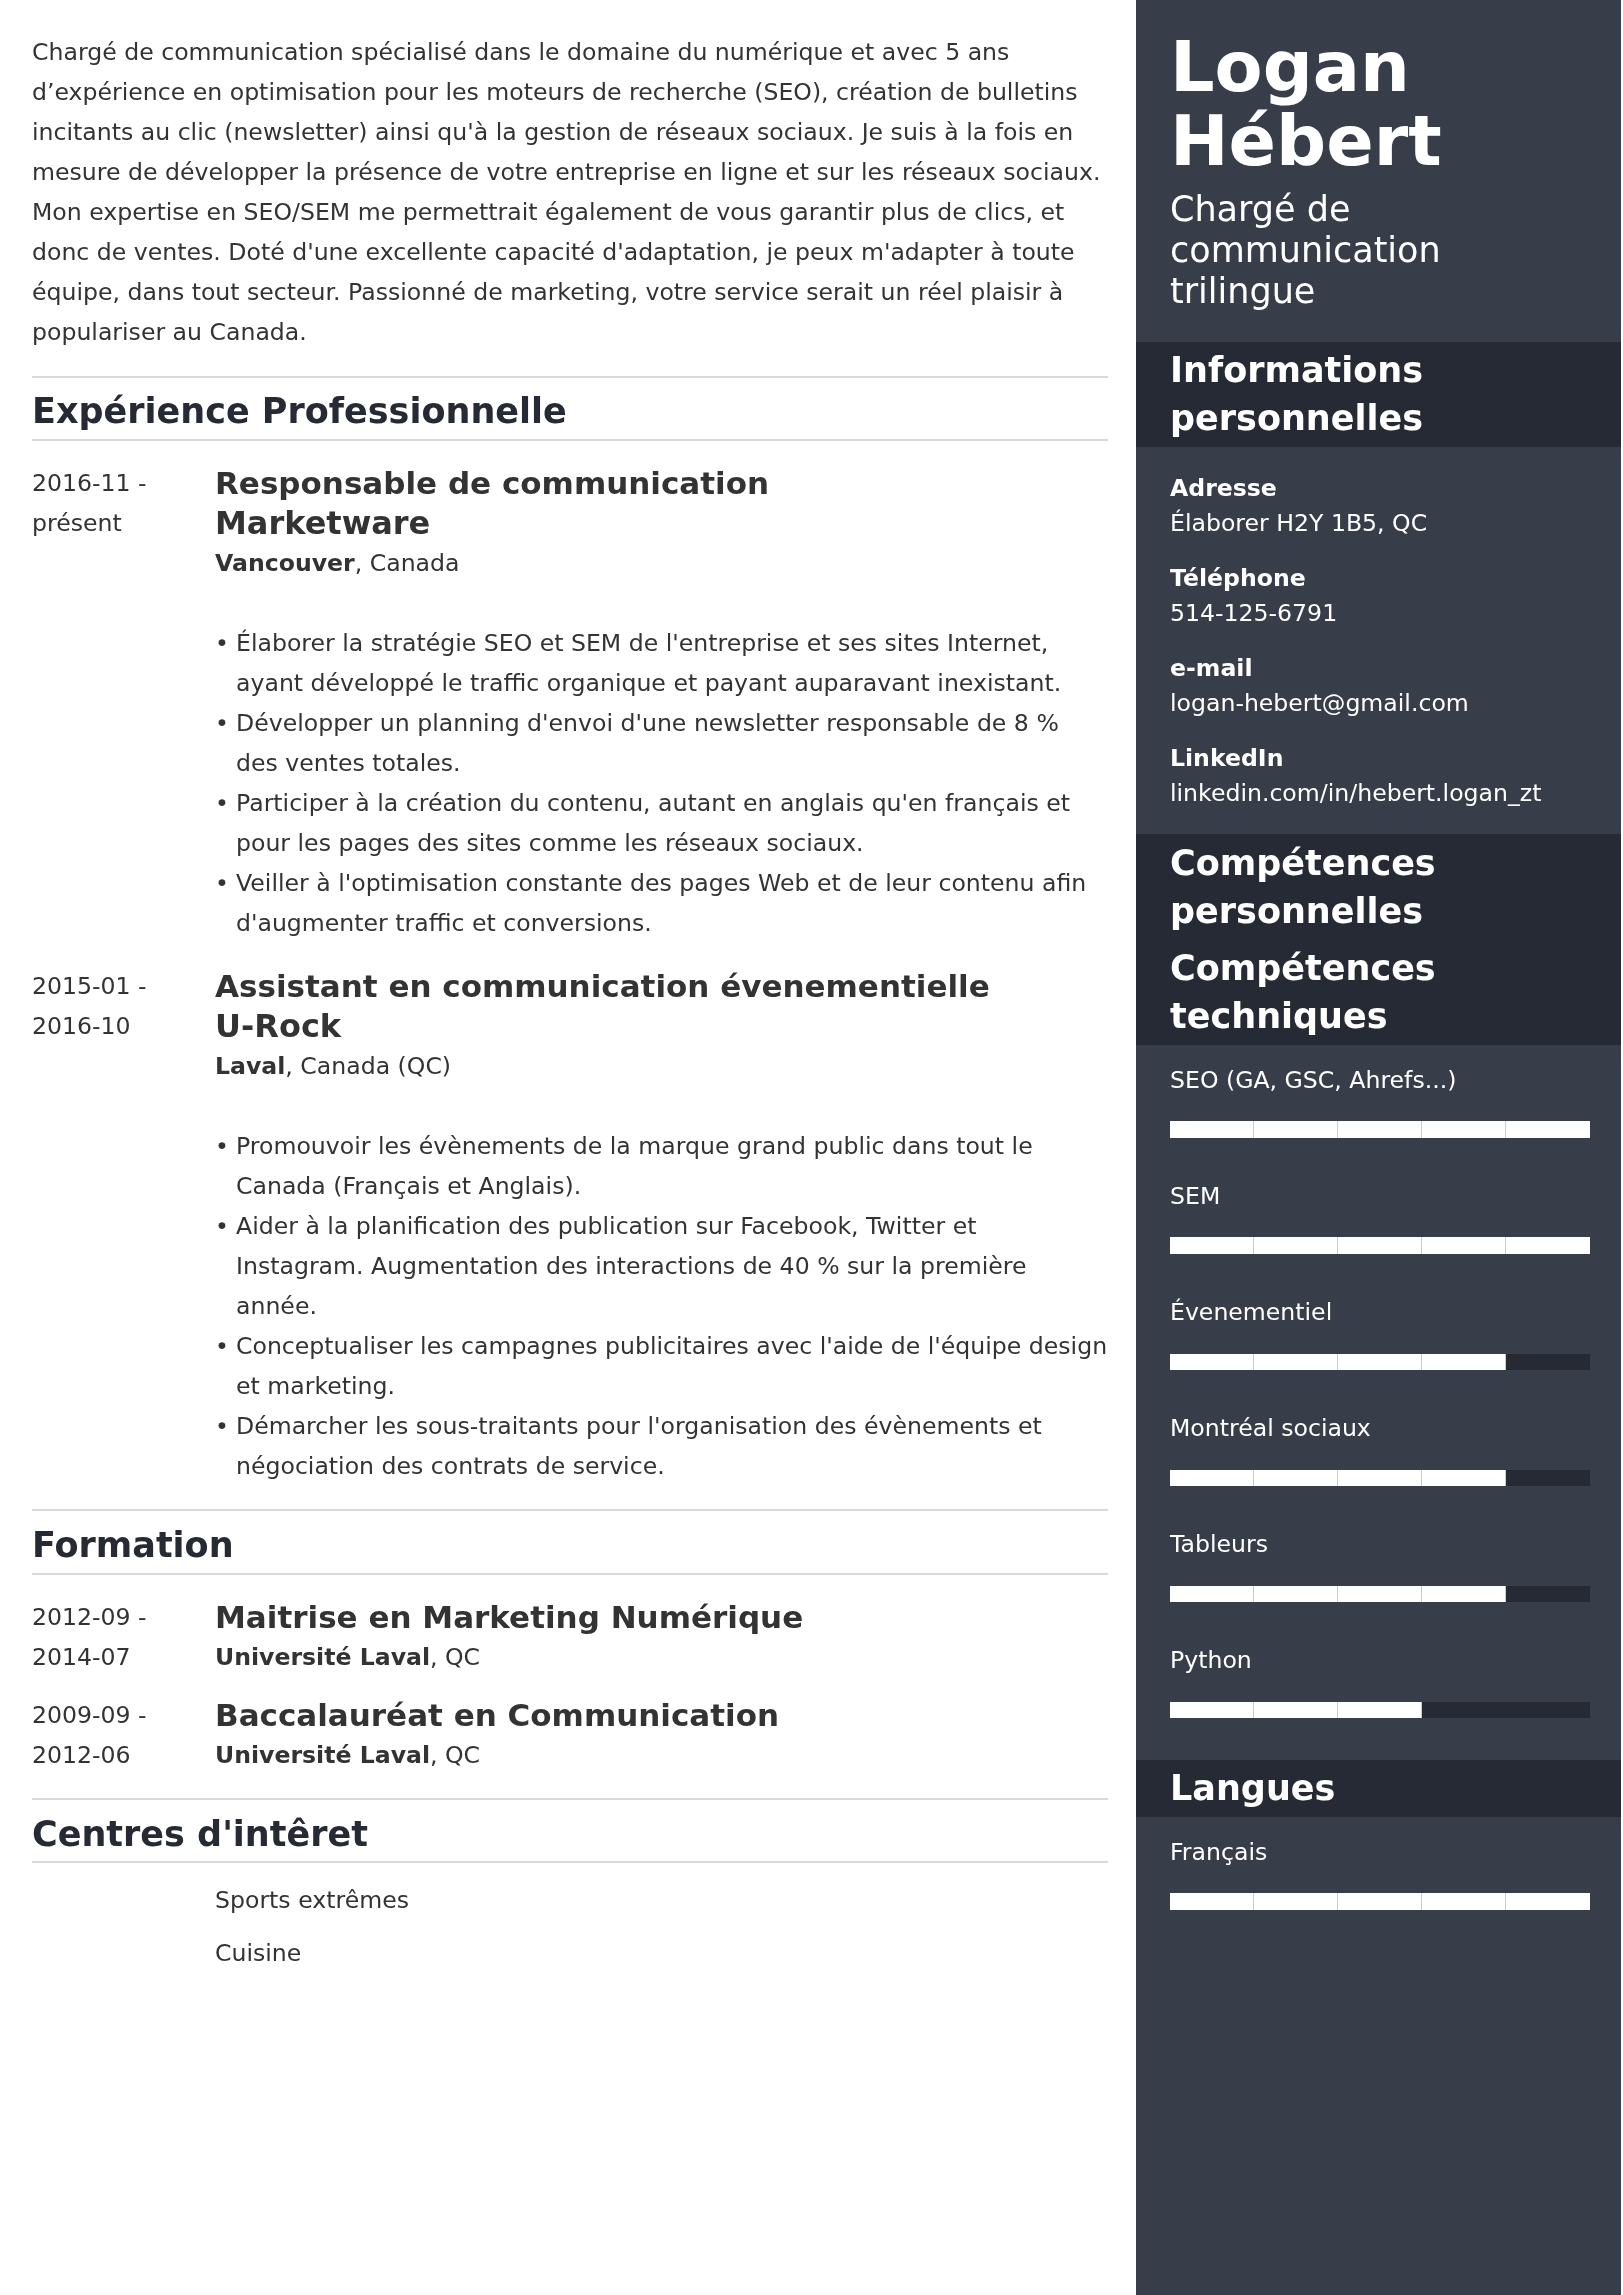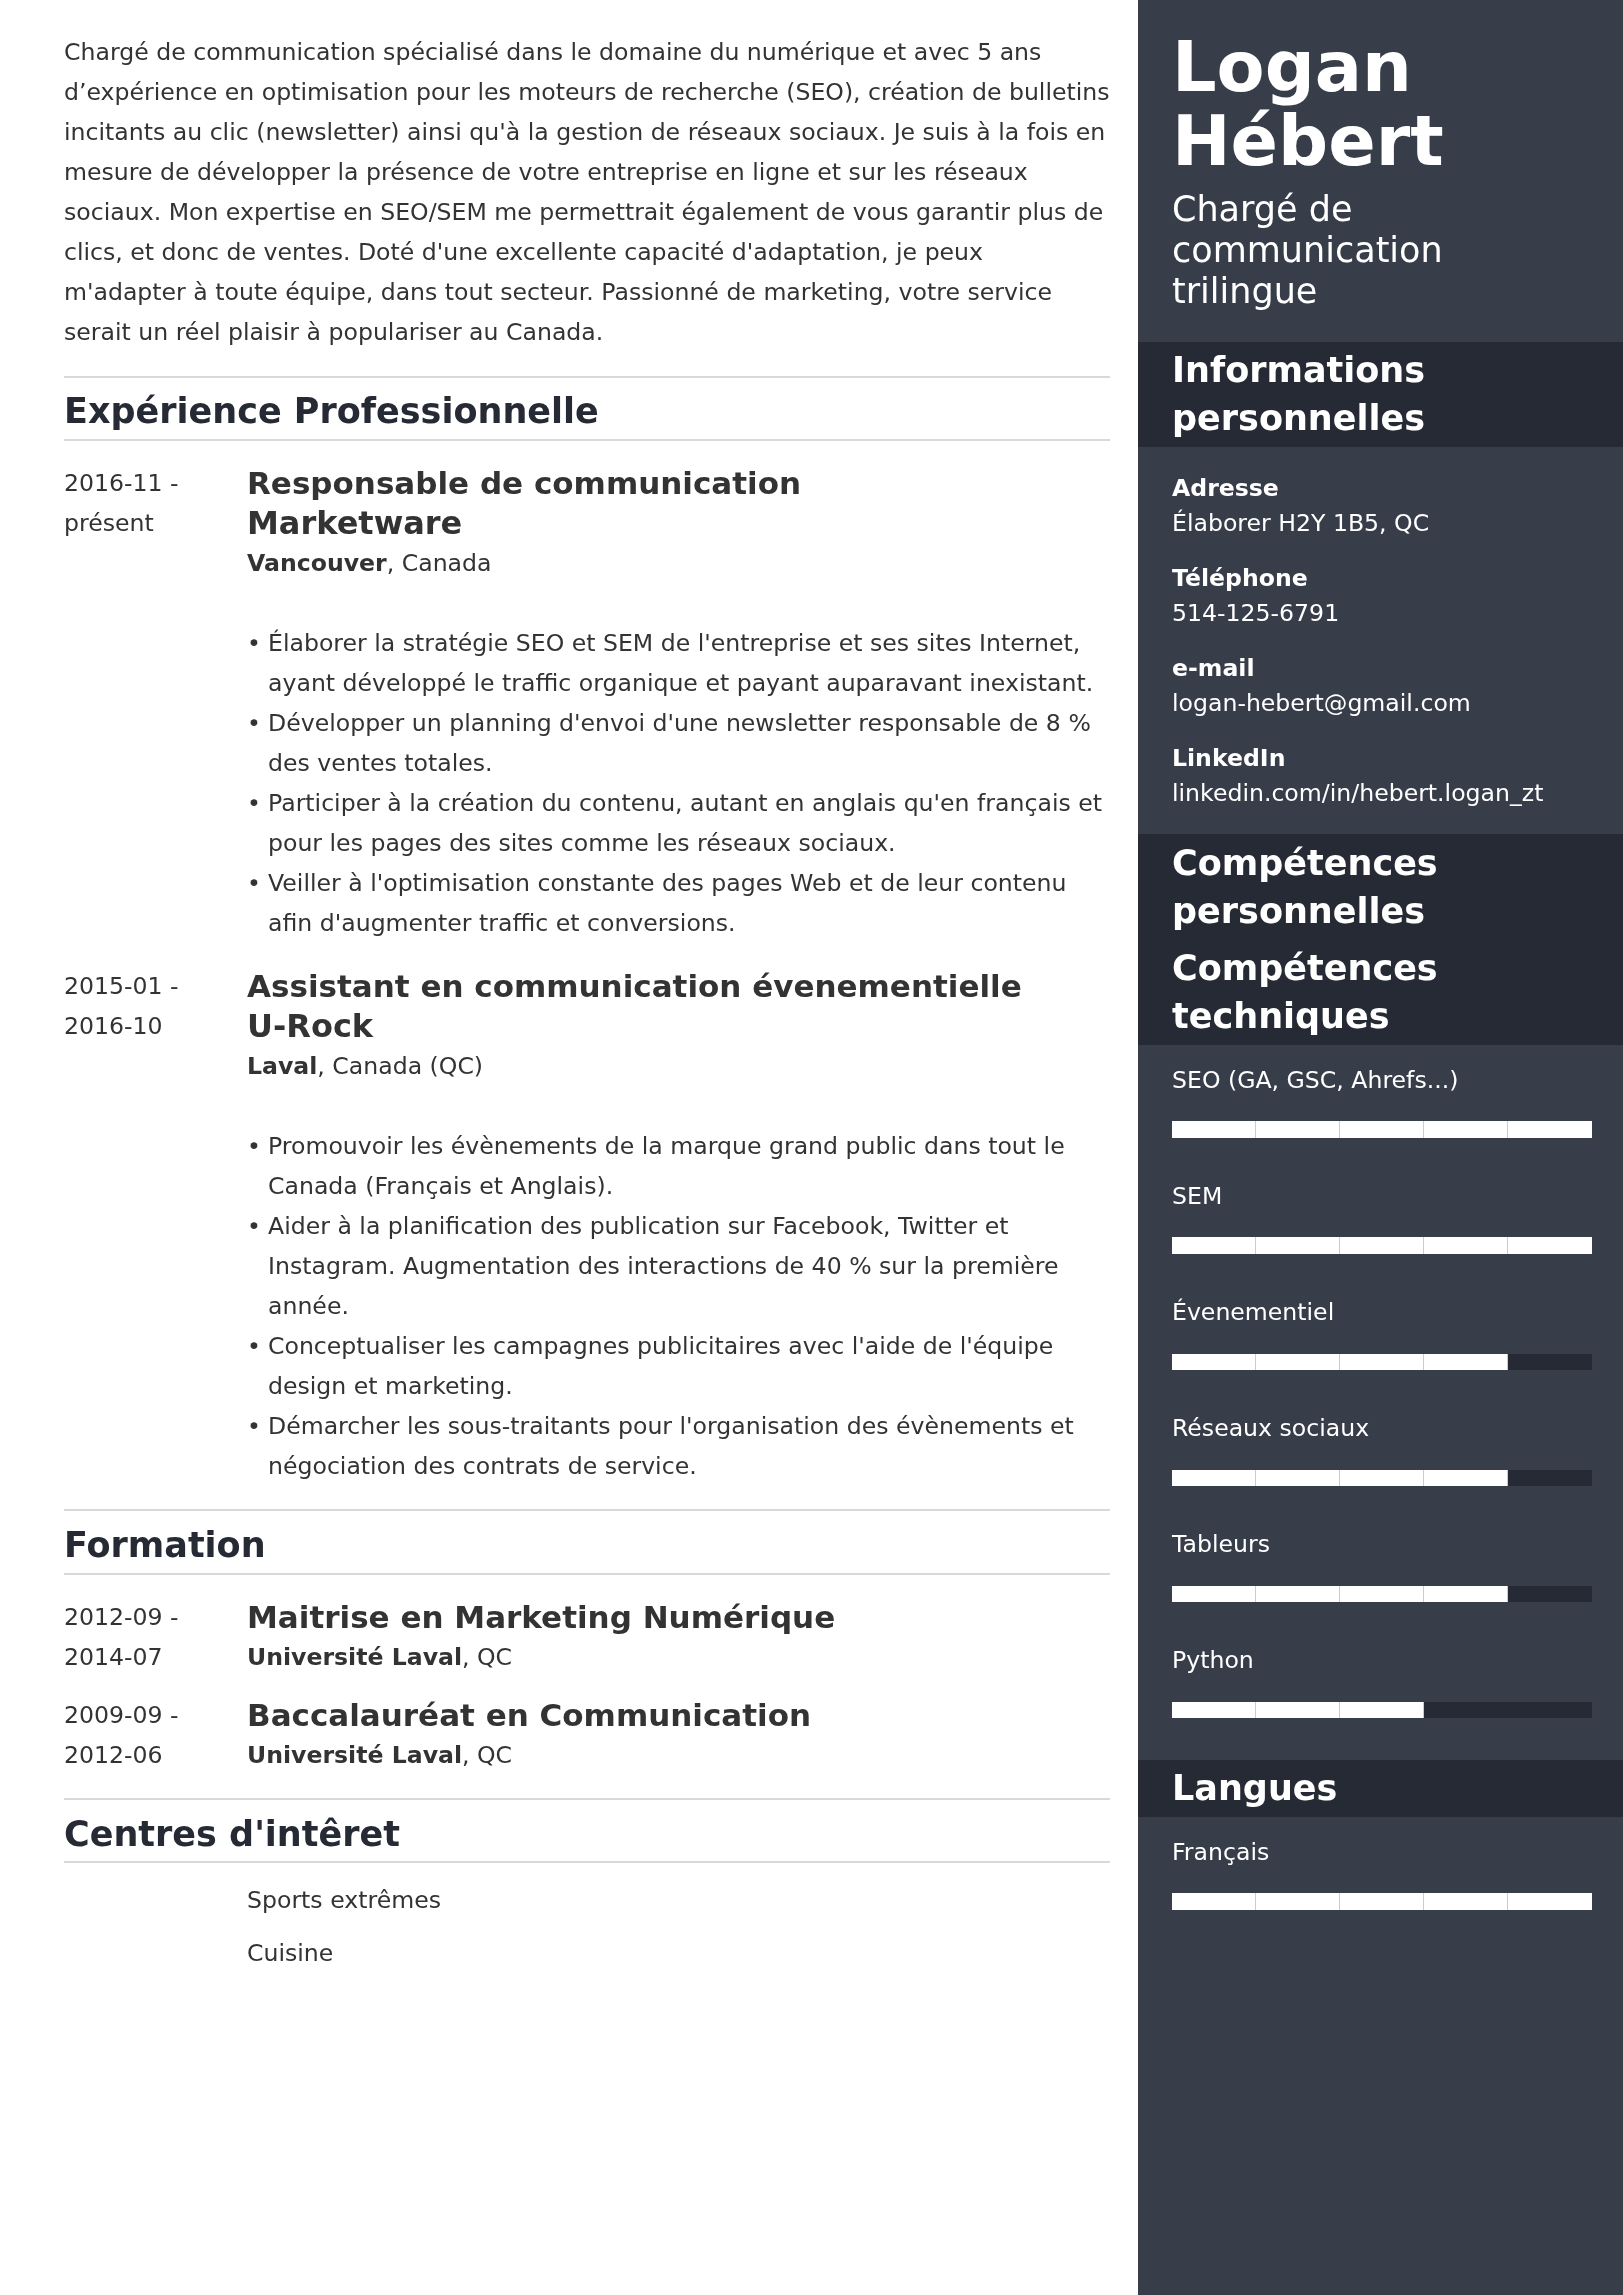--- a/index.html
+++ b/index.html
@@ -2,21 +2,21 @@
 <html style="font-size:9.4px"><head>
 <meta charset="utf-8">
 <style>
   * { box-sizing: border-box; margin: 0; padding: 0; }
   html, body { width: 1623px; height: 2295px; background: #ffffff; }
   body { font-family: "DejaVu Sans", "Liberation Sans", sans-serif; color: #333333; position: relative; overflow: hidden; }
 
   .page { display: flex; width: 1623px; height: 2295px; }
 
   
-  .main { width: 1136px; padding: 32px 28px 0 32px; margin-left: 32px; }
+  .main { width: 1136px; padding: 32px 28px 0 32px; }
   .summary { font-size: 23.6px; line-height: 40px; color: #333; }
   .section { margin-top: 23.6px; }
   .section-title {
     font-size: 35px; font-weight: bold; color: #252a34;
     border-top: 2.4px solid #d9d9d9; border-bottom: 2.4px solid #d9d9d9;
     padding: 10.6px 0 4.7px 0; line-height: 46px;
   }
   .entry { display: flex; margin-top: 22.4px; }
   .entry .date { width: 183px; flex: none; font-size: 23.6px; line-height: 40px; color: #333; }
   .entry .body { flex: 1; }
@@ -180,21 +180,21 @@
         <div class="rated-label">Évenementiel</div>
         <div class="bar">
             <div class="seg on"></div>
             <div class="seg on"></div>
             <div class="seg on"></div>
             <div class="seg on"></div>
             <div class="seg"></div>
           </div>
       </div>
       <div class="rated">
-        <div class="rated-label">Réseaux sociaux</div>
+        <div class="rated-label">Montréal sociaux</div>
         <div class="bar">
             <div class="seg on"></div>
             <div class="seg on"></div>
             <div class="seg on"></div>
             <div class="seg on"></div>
             <div class="seg"></div>
           </div>
       </div>
       <div class="rated">
         <div class="rated-label">Tableurs</div>

